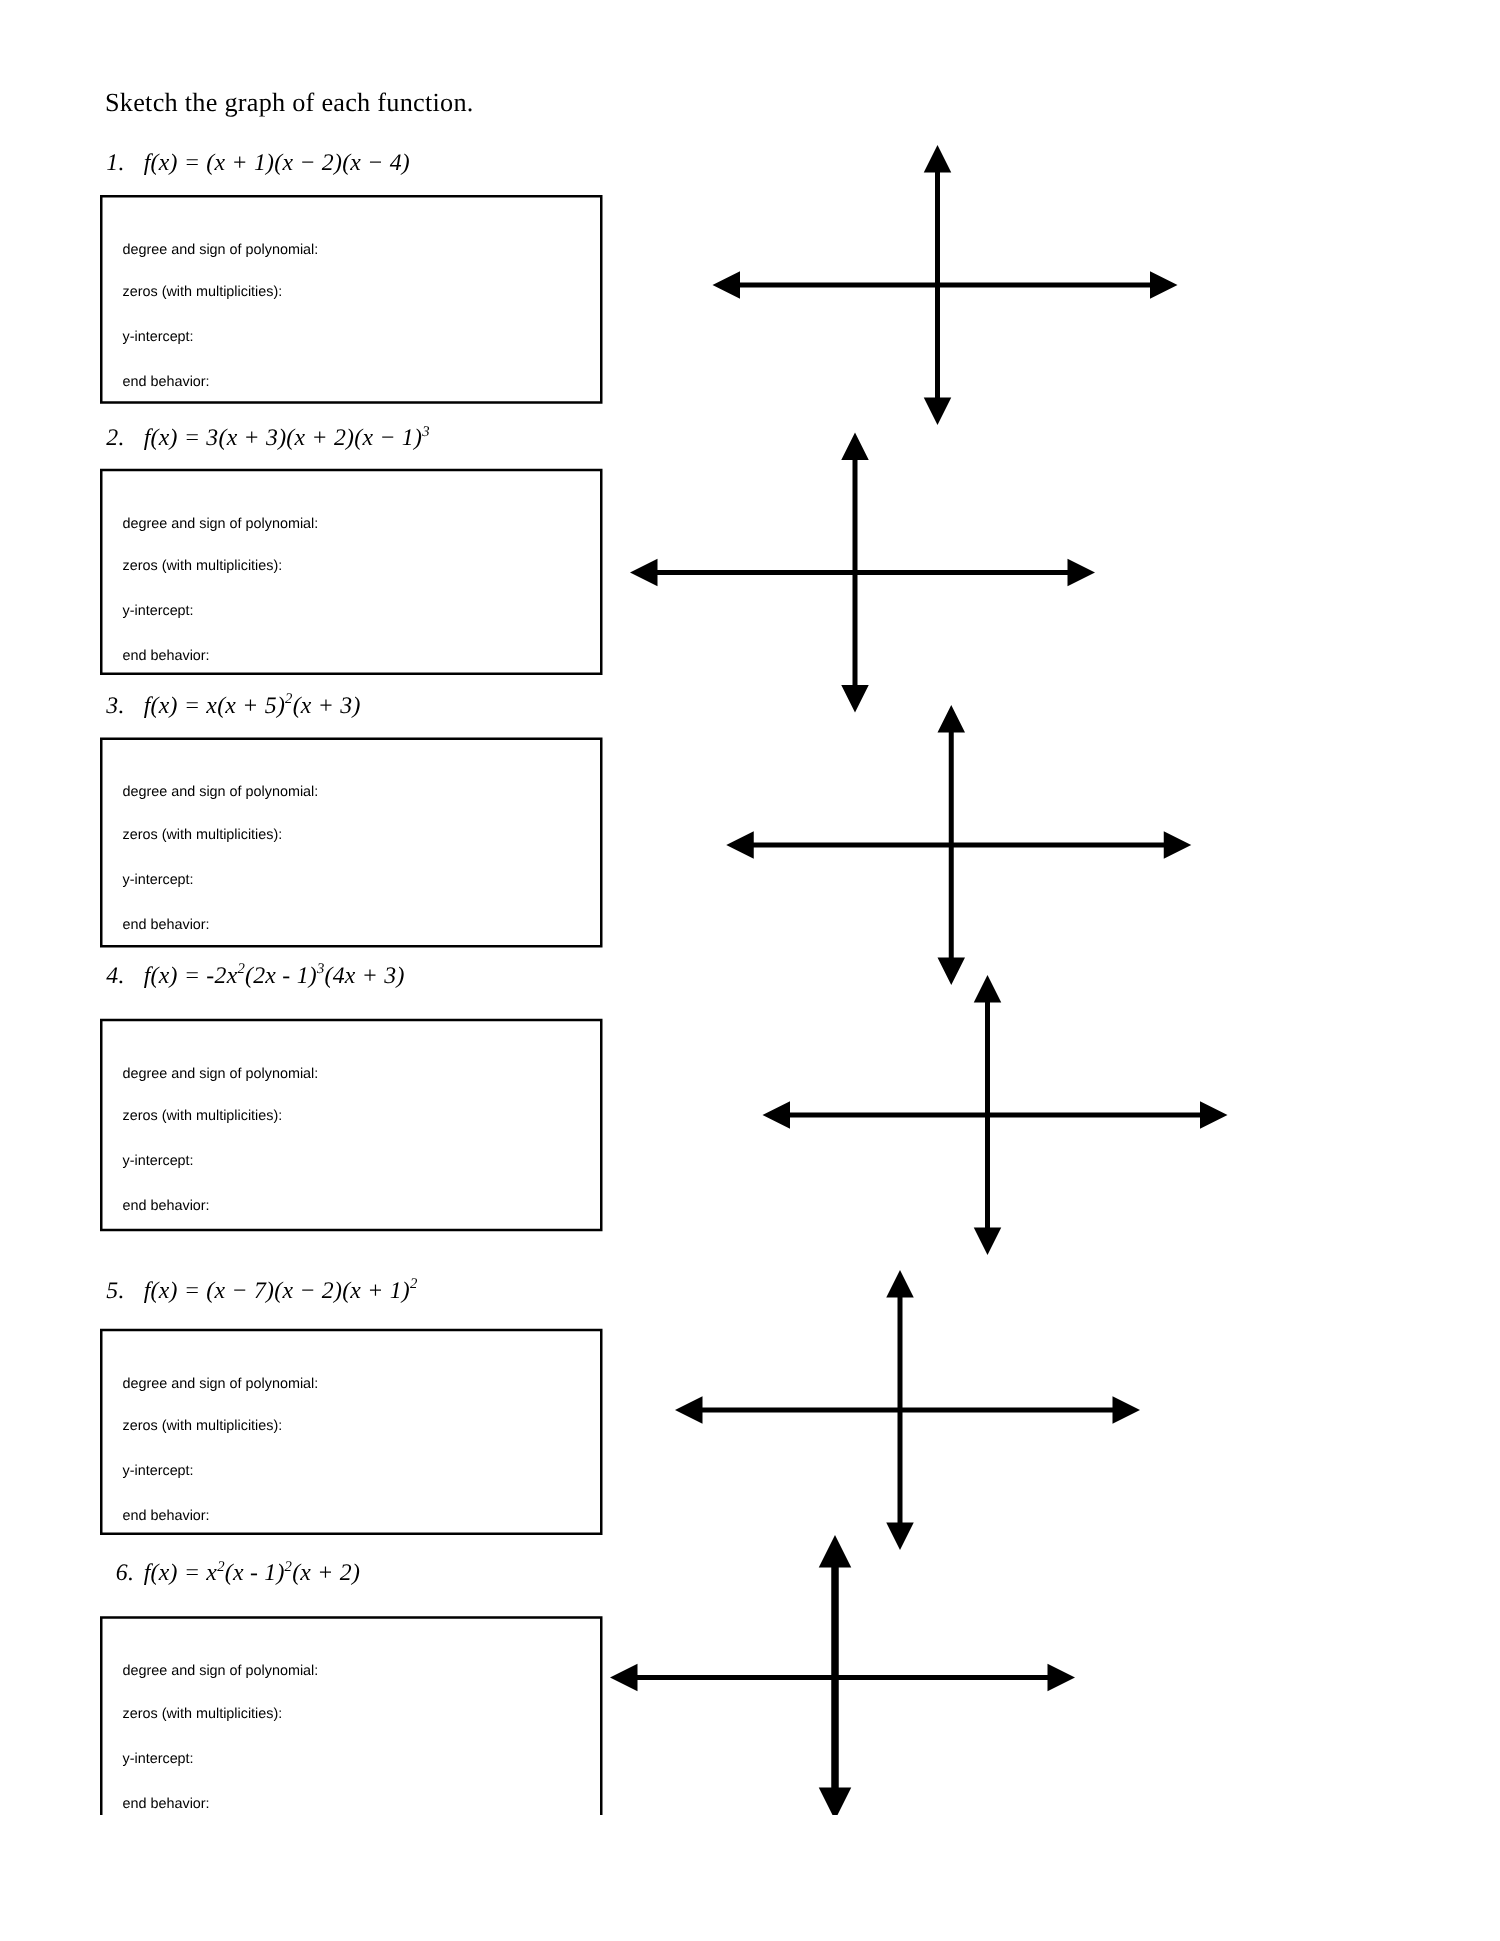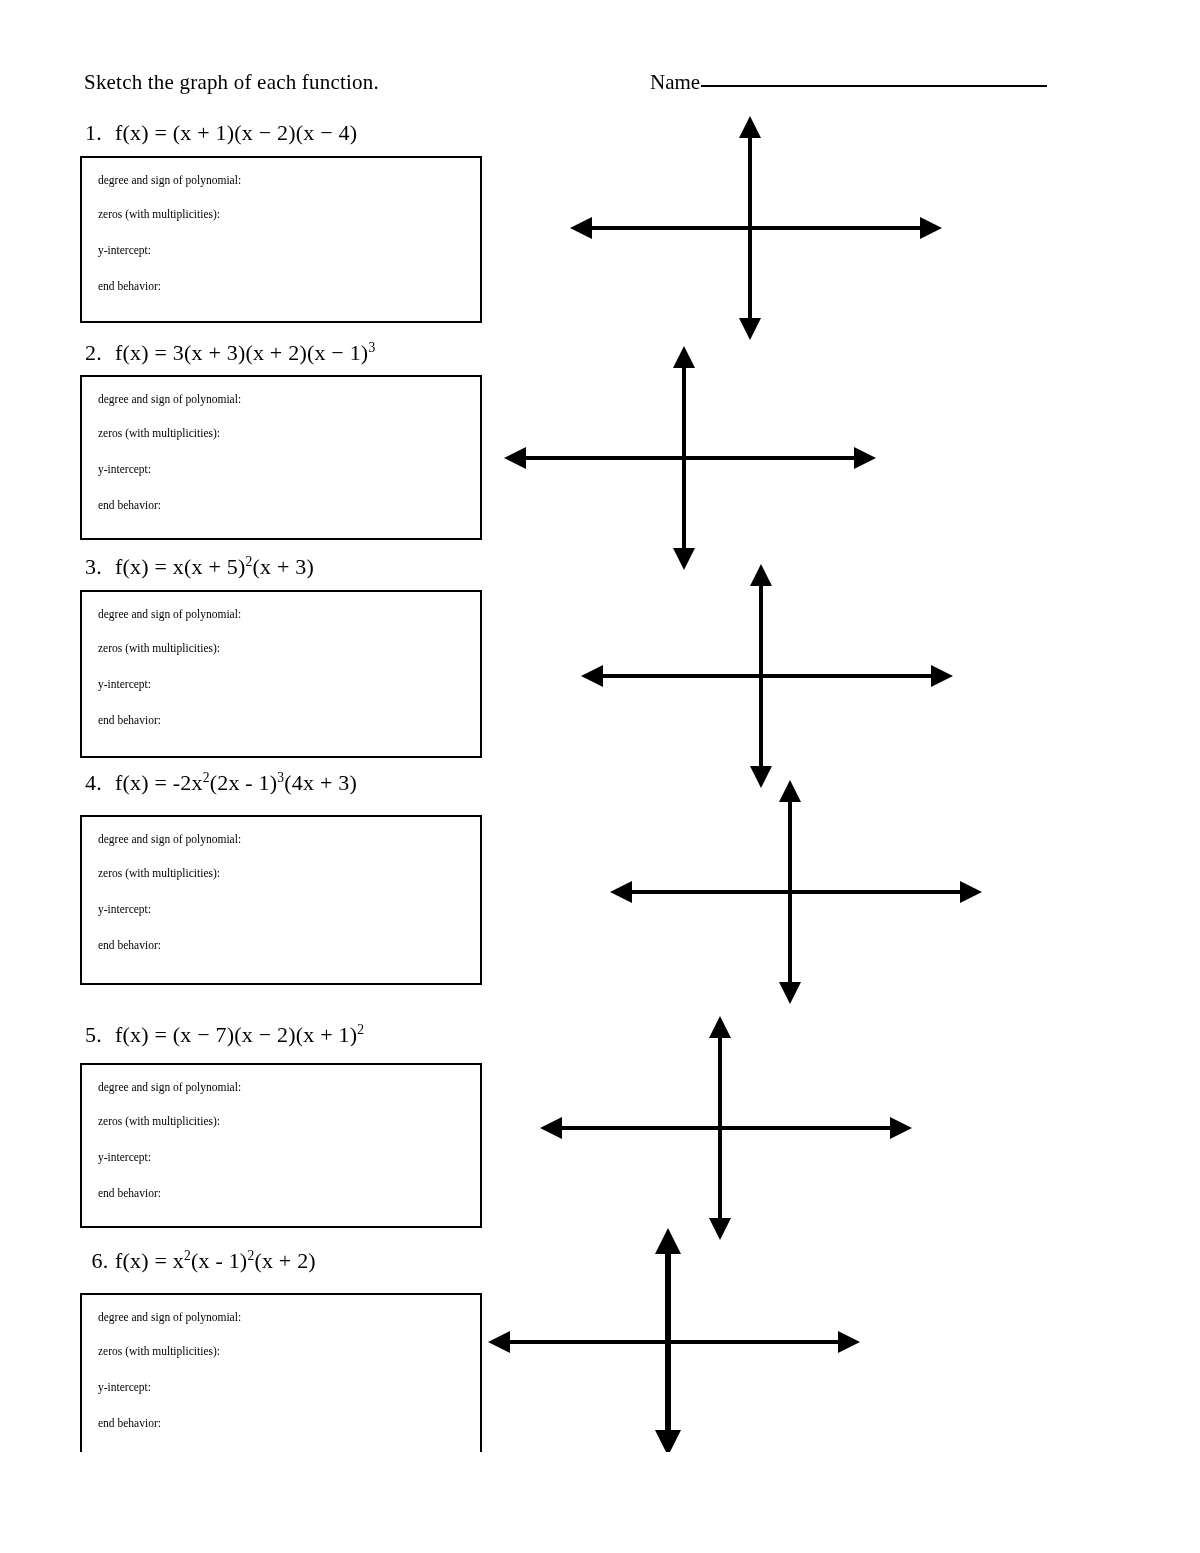--- a/index.html
+++ b/index.html
@@ -40,23 +40,24 @@
     display: inline-block;
     width: 346px;
     border-bottom: 2px solid #000;
     vertical-align: 2px;
     margin-left: 1px;
   }
 
   
   .problem-label {
     position: absolute;
-    font-size: 22px;
+    font-size: 19px;
     white-space: nowrap;
     letter-spacing: 0.2px;
+    font-style: italic;
   }
   .problem-label .num {
     display: inline-block;
     width: 30px;
   }
   .problem-label sup {
     font-size: 0.62em;
     vertical-align: 0.62em;
     line-height: 0;
   }
@@ -66,46 +67,44 @@
     position: absolute;
     left: 80px;
     width: 402px;
     border: 2.5px solid #000000;
     box-sizing: border-box;
     background: #ffffff;
   }
   .answer-box .prompt {
     position: absolute;
     left: 16px;
-    font-family: Liberation Serif, serif;
+    font-family: Liberation Sans, sans-serif;
     font-size: 11.5px;
     white-space: nowrap;
     color: #000000;
+    margin-top: 20px;
   }
   .answer-box .prompt.p0 { top: 16px; }
   .answer-box .prompt.p1 { top: 50px; text-align: right; }
   .answer-box .prompt.p2 { top: 86px; }
   .answer-box .prompt.p3 { top: 122px; }
 
   
   .axes {
     position: absolute;
   }
   .axes svg { display: block; }
 </style>
 </head>
 <body>
 
 <div class="page">
 
   <div class="header-title">Sketch the graph of each function.</div>
 
-  <div class="name-block">
-    <span>Name</span><span class="name-rule"></span>
-  </div>
 
   <div class="problem-label" style="left:85px; top:120px;">
     <span class="num">1.</span><span>f(x) = (x + 1)(x − 2)(x − 4)</span>
   </div>
 
   <div class="answer-box" style="top:156px; height:167px;">
     <div class="prompt p0">degree and sign of polynomial:</div>
     <div class="prompt p1">zeros (with multiplicities):</div>
     <div class="prompt p2">y-intercept:</div>
     <div class="prompt p3">end behavior:</div>

